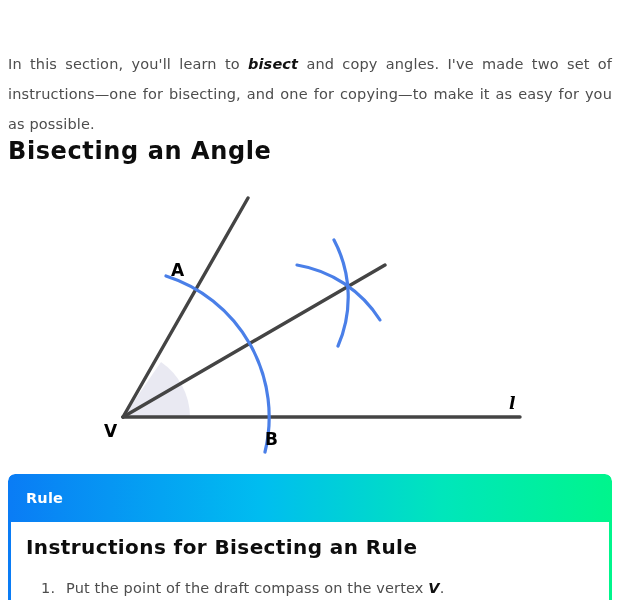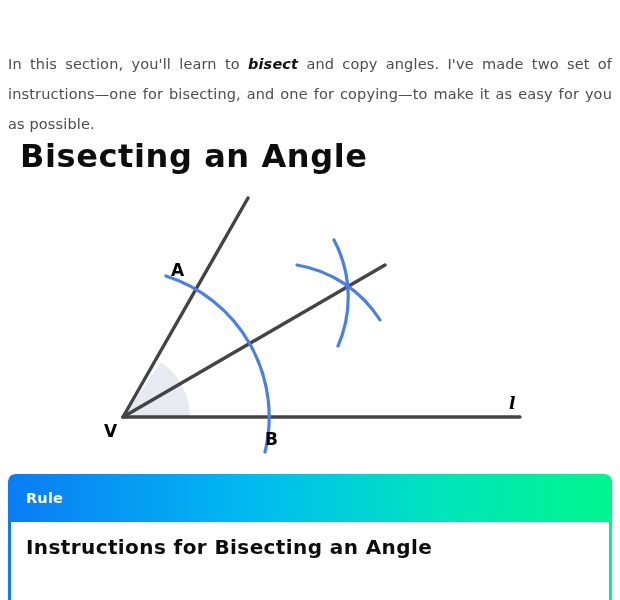--- a/index.html
+++ b/index.html
@@ -37,23 +37,23 @@
   }
   .intro em {
     font-style: italic;
     font-weight: bold;
     color: #111111;
   }
 
   
   .section-heading {
     position: absolute;
-    left: 20px;
+    left: 8px;
     top: 111px;
-    font-size: 32px;
+    font-size: 24px;
     font-weight: bold;
     color: #0d0d0d;
     letter-spacing: 0.6px;
     margin: 0;
   }
 
   
   .figure {
     position: absolute;
     left: 0px;
@@ -160,17 +160,20 @@
       <text x="104" y="256" font-family="DejaVu Sans, sans-serif" font-size="17" font-weight="bold" fill="#000000">V</text>
       <text x="509" y="228" font-family="DejaVu Serif, serif" font-size="17" font-weight="bold" font-style="italic" fill="#000000">l</text>
     </svg>
   </div>
 
   <div class="rule-box">
     <div class="rule-header" style="background: linear-gradient(90deg, #0a7cf5 0%, #00bdf0 42%, #00e6bb 72%, #00f58c 100%);">
       <span class="rule-header-label">Rule</span>
     </div>
     <div class="rule-body">
-      <h3 class="rule-title">Instructions for Bisecting an Angle</h3>
+      <h3 class="rule-title">Instructions for Bisecting an Rule</h3>
+      <ol class="rule-list">
+        <li><span>Put the point of the draft compass on the vertex </span><i>V</i><span>.</span></li>
+      </ol>
     </div>
   </div>
 
 </div>
 
 </body></html>

